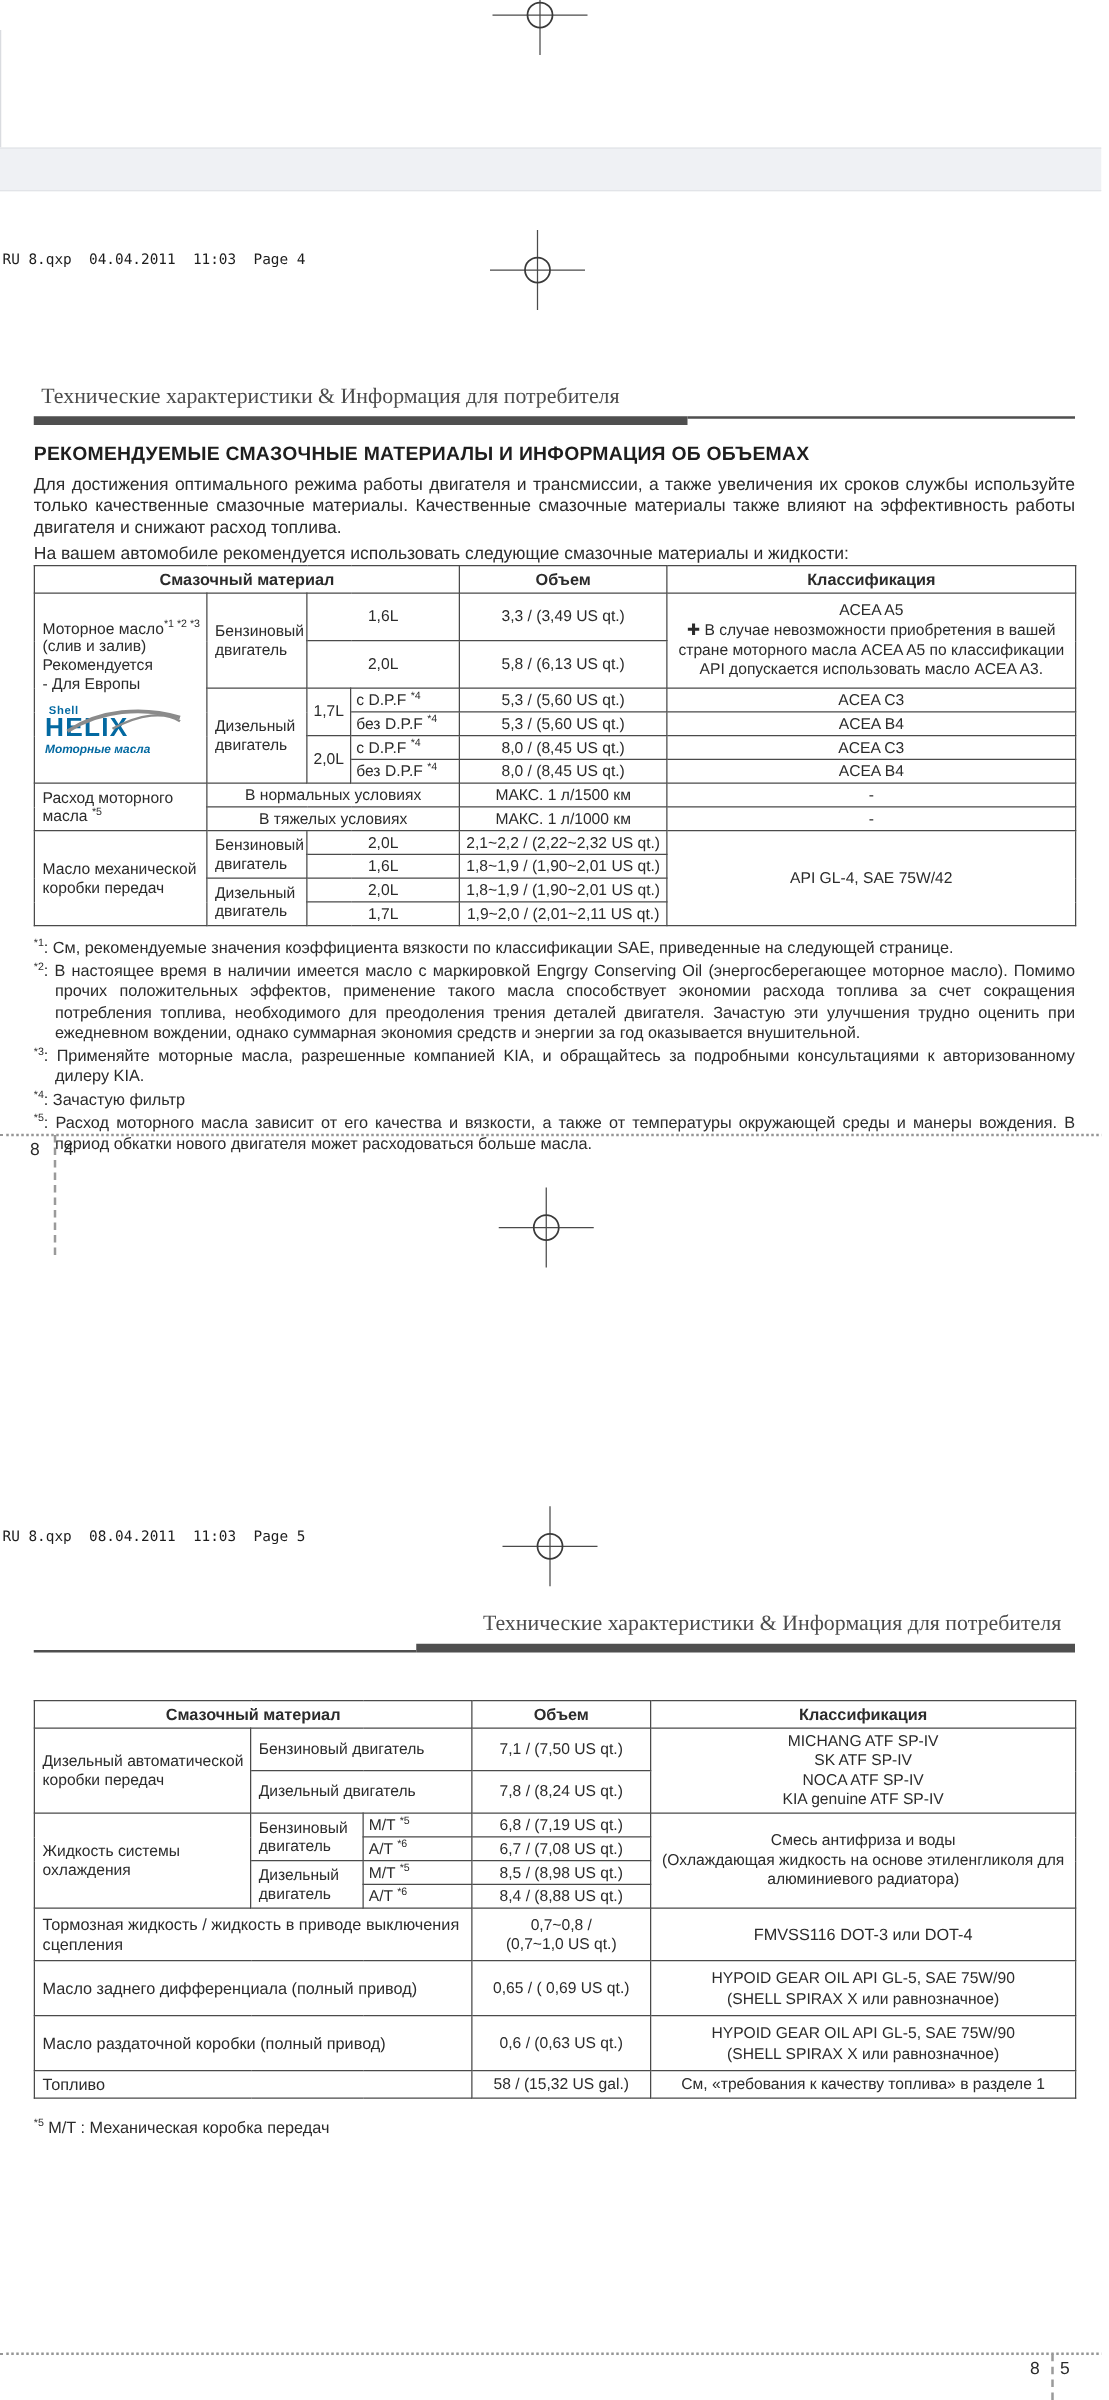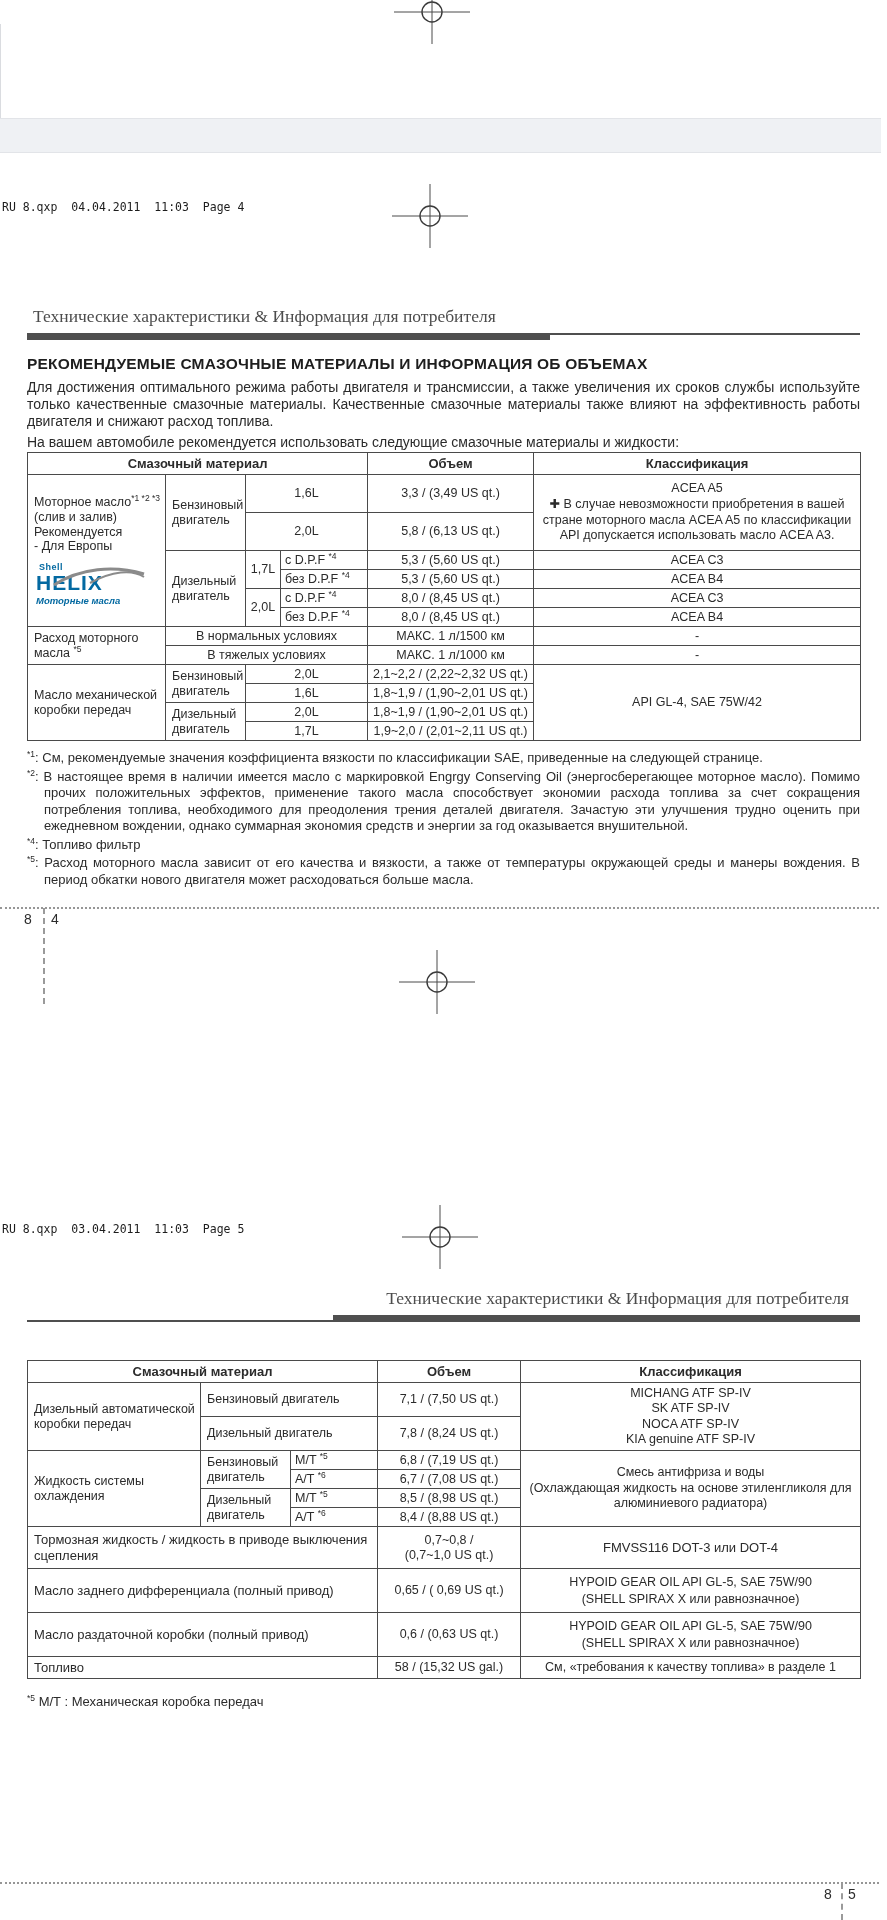--- a/index.html
+++ b/index.html
@@ -187,30 +187,31 @@
     <tr style="height:19px;">
       <td class="c" colspan="2">1,7L</td>
       <td class="c" style="padding:0;">1,9~2,0 / (2,01~2,11 US qt.)</td>
     </tr>
   </tbody>
     </table>
 
   <div class="abs fnblock" style="left:27px;top:750px;">
     <div class="fnitem"><sup class="fn">*1</sup><span>: См, рекомендуемые значения коэффициента вязкости по классификации SAE, приведенные на следующей странице.</span></div>
     <div class="fnitem"><sup class="fn">*2</sup><span>: В настоящее время в наличии имеется масло с маркировкой Engrgy Conserving Oil (энергосберегающее моторное масло). Помимо прочих положительных эффектов, применение такого масла способствует экономии расхода топлива за счет сокращения потребления топлива, необходимого для преодоления трения деталей двигателя. Зачастую эти улучшения трудно оценить при ежедневном вождении, однако суммарная экономия средств и энергии за год оказывается внушительной.</span></div>
-    <div class="fnitem"><sup class="fn">*4</sup><span>: Топливо фильтр</span></div>
+    <div class="fnitem"><sup class="fn">*3</sup><span>: Применяйте моторные масла, разрешенные компанией KIA, и обращайтесь за подробными консультациями к авторизованному дилеру KIA.</span></div>
+    <div class="fnitem"><sup class="fn">*4</sup><span>: Зачастую фильтр</span></div>
     <div class="fnitem"><sup class="fn">*5</sup><span>: Расход моторного масла зависит от его качества и вязкости, а также от температуры окружающей среды и манеры вождения. В период обкатки нового двигателя может расходоваться больше масла.</span></div>
   </div>
 
   <div class="dotline" style="top:907px;"></div>
   <div class="dashv" style="left:43px;top:908px;height:96px;"></div>
   <div class="pgnum" style="left:24px;top:911px;">8</div>
   <div class="pgnum" style="left:51px;top:911px;">4</div>
 
-  <div class="abs filehdr" style="left:2px;top:1222px;">RU 8.qxp  03.04.2011  11:03  Page 5</div>
+  <div class="abs filehdr" style="left:2px;top:1222px;">RU 8.qxp  08.04.2011  11:03  Page 5</div>
 
   <div class="abs serifhdr" style="right:32px;top:1288px;">Технические характеристики &amp; Информация для потребителя</div>
   <div class="abs rule bottom-align" style="left:27px;top:1315px;">
     <span class="thin" style="width:306px;"></span>
     <span class="thick" style="width:527px;"></span>
   </div>
 
   <table class="abs" style="left:27px;top:1360px;">
     <colgroup>
         <col style="width:173px">

